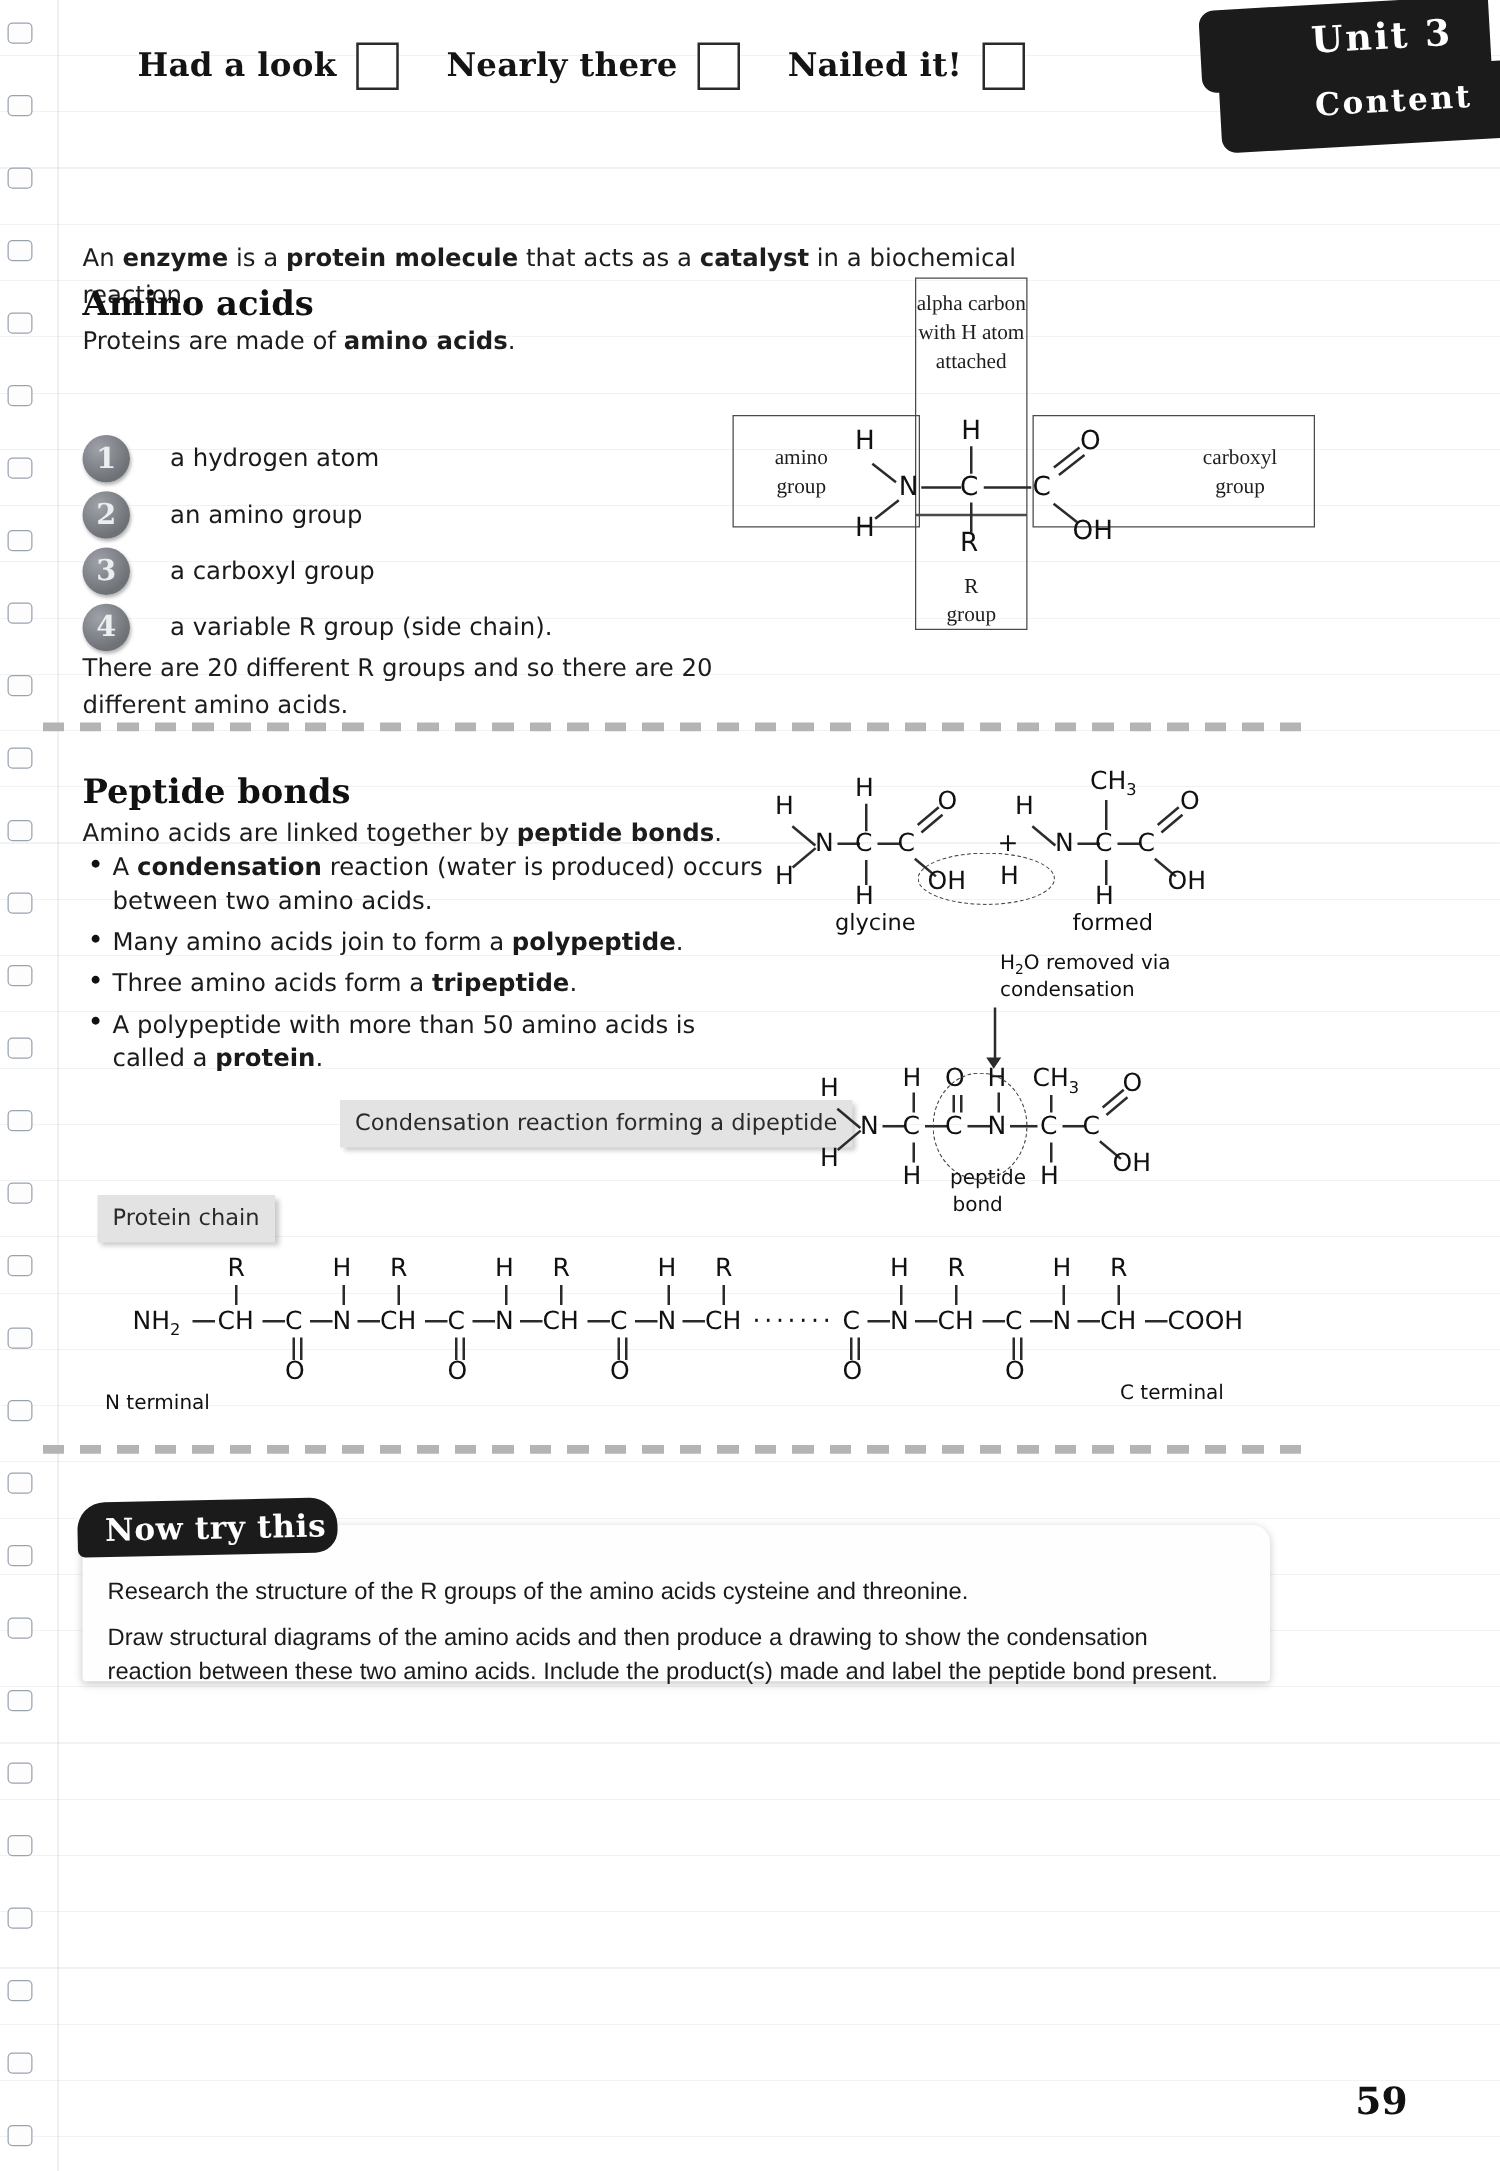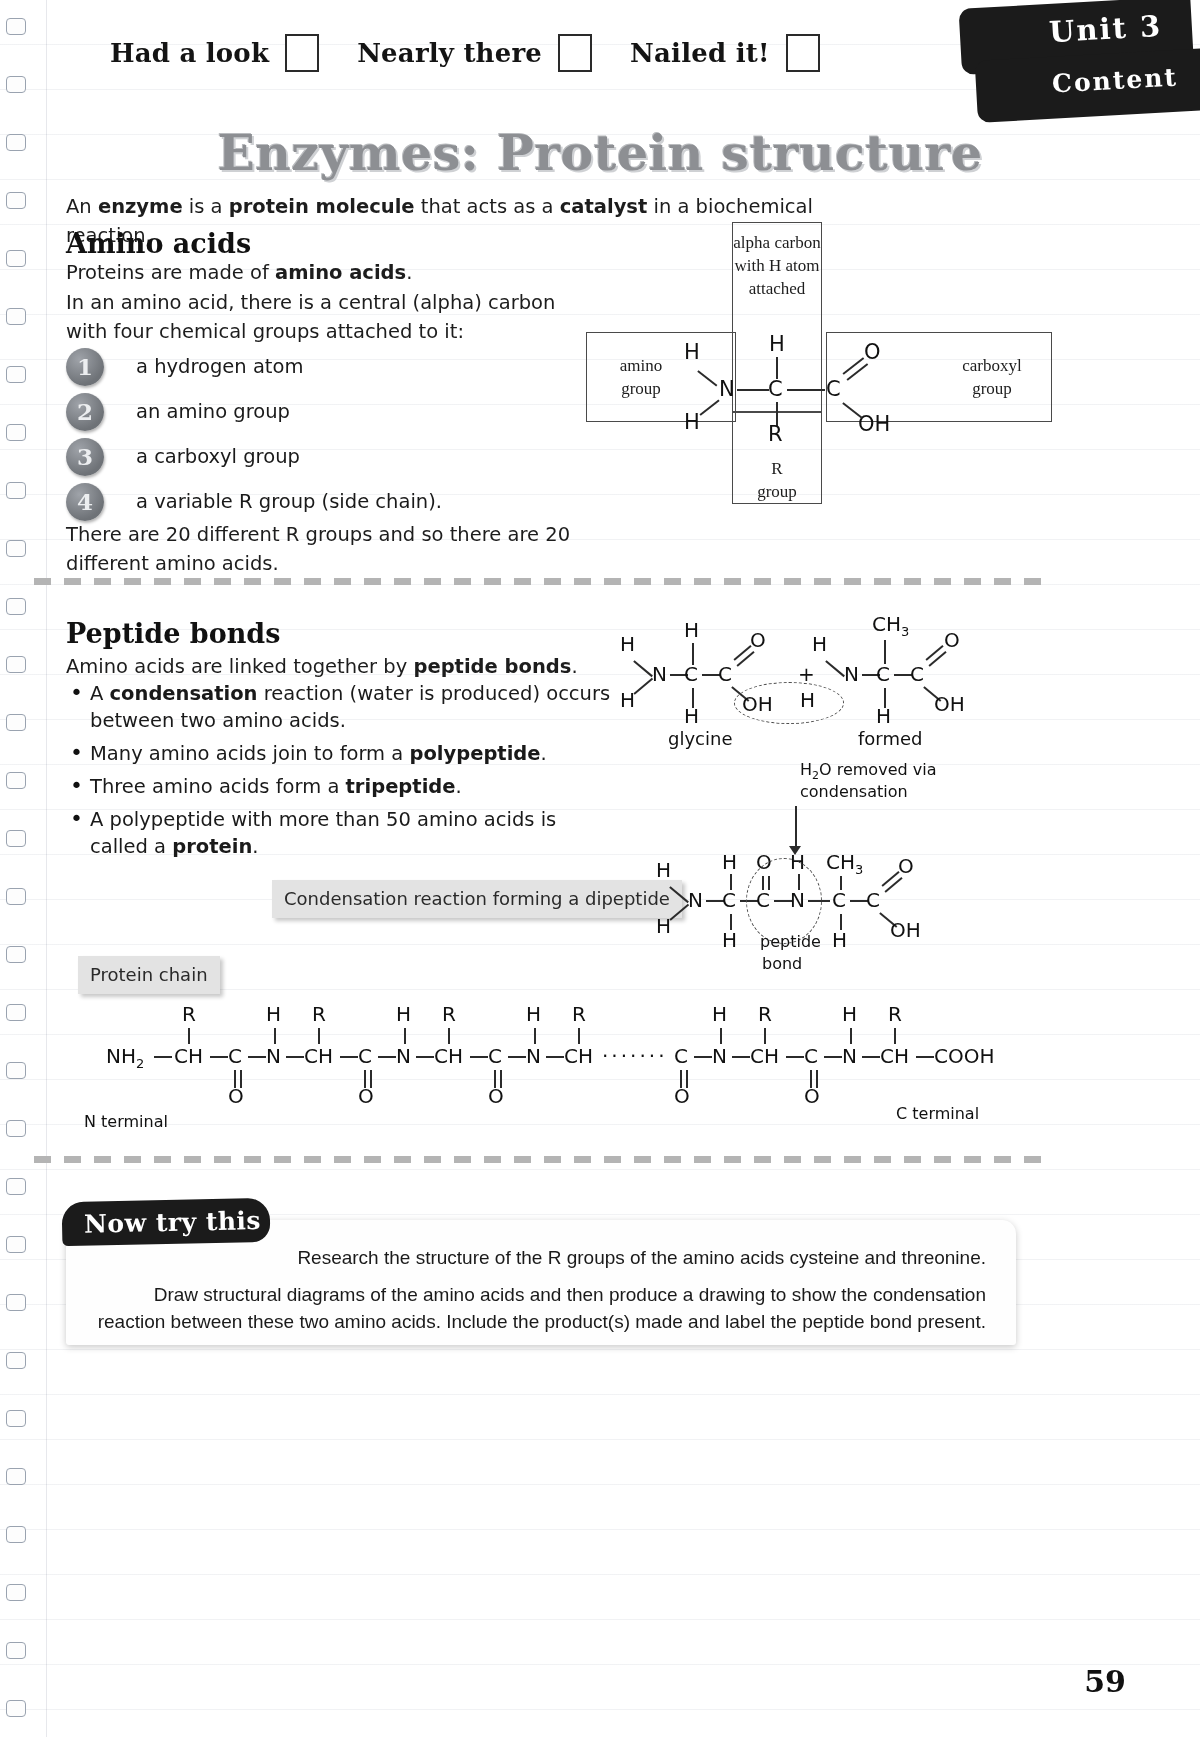--- a/index.html
+++ b/index.html
@@ -179,21 +179,21 @@
     position:absolute; left:22px; top:8px; color:#fff;
     font-family:"DejaVu Serif", serif; font-weight:bold; font-size:25px;
     letter-spacing:0.5px;
   }
   #nowtry-panel {
     position:absolute; left:4px; top:20px; width:950px; height:125px;
     background:#fefefe;
     box-shadow:0 2px 7px rgba(0,0,0,0.22);
     border-radius:3px 14px 3px 3px;
   }
-  #nowtry-body { position:absolute; left:24px; top:44px; width:900px;text-align:right; }
+  #nowtry-body { position:absolute; left:24px; top:60px; width:900px; }
   #nowtry-body p {
     margin:0 0 10px 0; font-size:19px; line-height:27px;
     font-family:"Liberation Sans", sans-serif; color:#1a1a1a;
   }
 
   #page-num {
     position:absolute; right:74px; bottom:38px;
     font-family:"DejaVu Serif", serif; font-weight:bold; font-size:30px; color:#111;
   }
 </style>
@@ -246,33 +246,31 @@
     <span class="status-box"></span>
   </div>
 
   <div id="unit-tab">
     <div class="tab-a"></div>
     <div class="tab-b"></div>
     <div class="tab-txt-a">Unit 3</div>
     <div class="tab-txt-b">Content</div>
   </div>
 
-  <div id="page-title">Enzymes: Protein structure</div>
 
   <div id="intro" class="body-txt">
     <span>An </span><b>enzyme</b><span> is a </span><b>protein molecule</b><span> that acts as a </span><b>catalyst</b><span> in a biochemical reaction.</span>
   </div>
 
   <div id="amino-head" class="sec-head">Amino acids</div>
 
   <div id="amino-p1" class="body-txt">
     <span>Proteins are made of </span><b>amino acids</b><span>.</span>
   </div>
 
-  <div id="amino-p2" class="body-txt">In an amino acid, there is a central (alpha) carbon with four chemical groups attached to it:</div>
 
   <div id="num-list">
     <div class="num-item">
       <span class="num-badge">1</span>
       <span class="num-text">a hydrogen atom</span>
     </div>
     <div class="num-item">
       <span class="num-badge">2</span>
       <span class="num-text">an amino group</span>
     </div>

